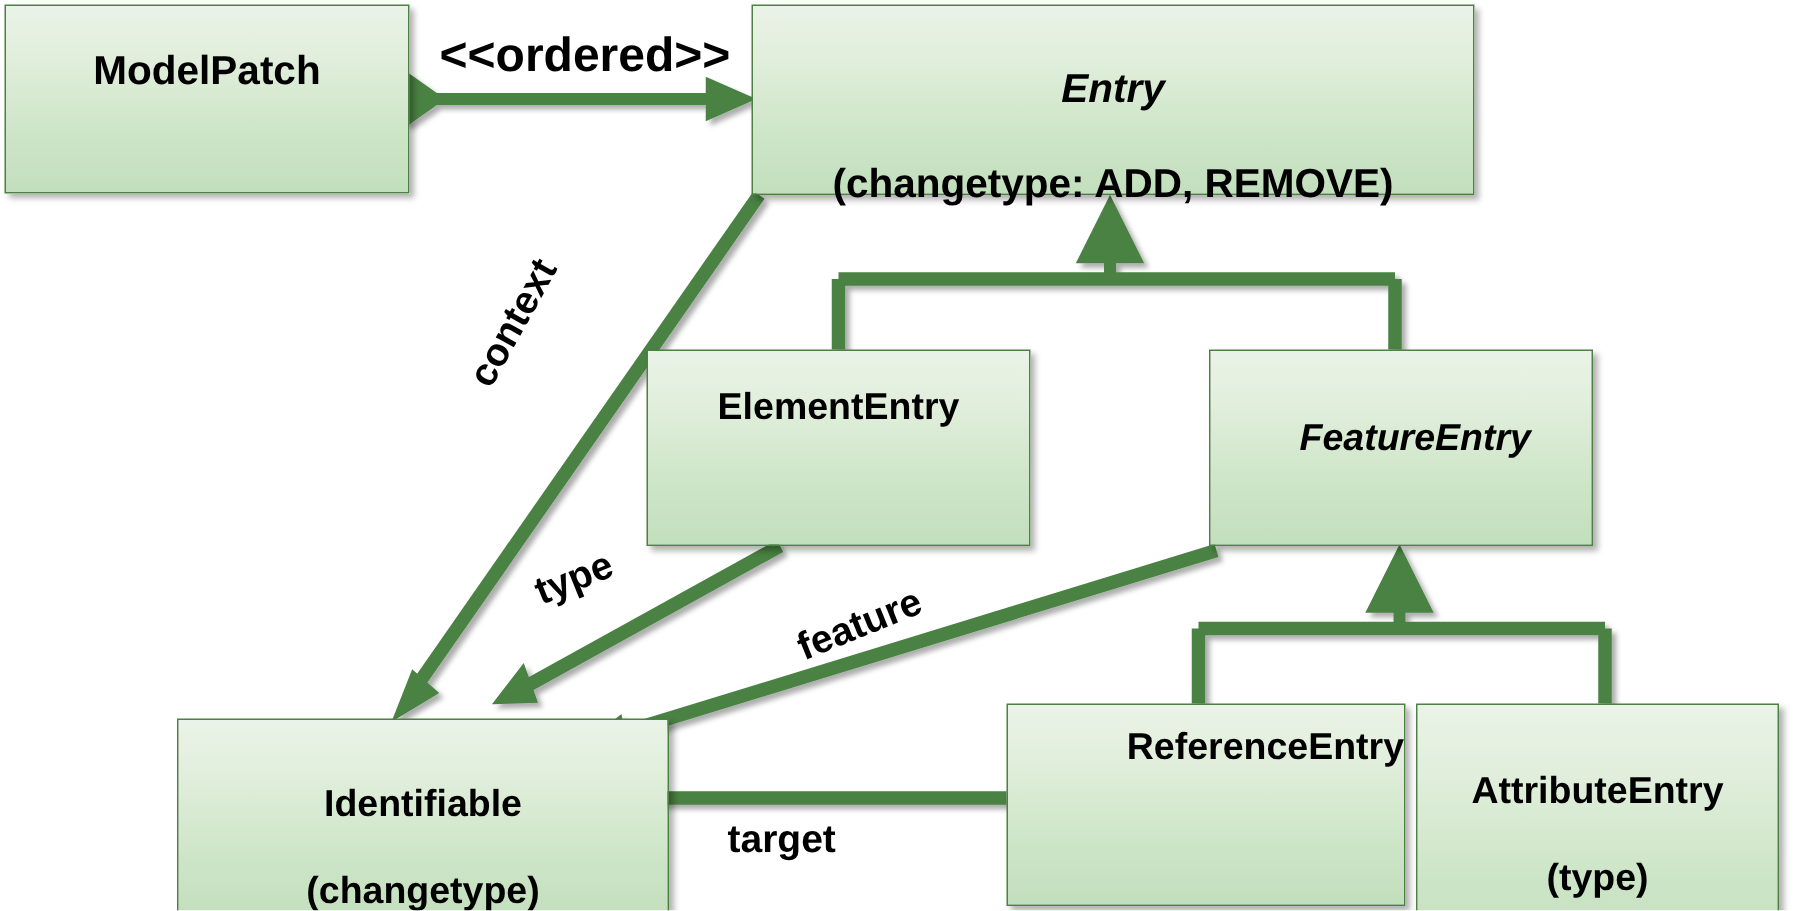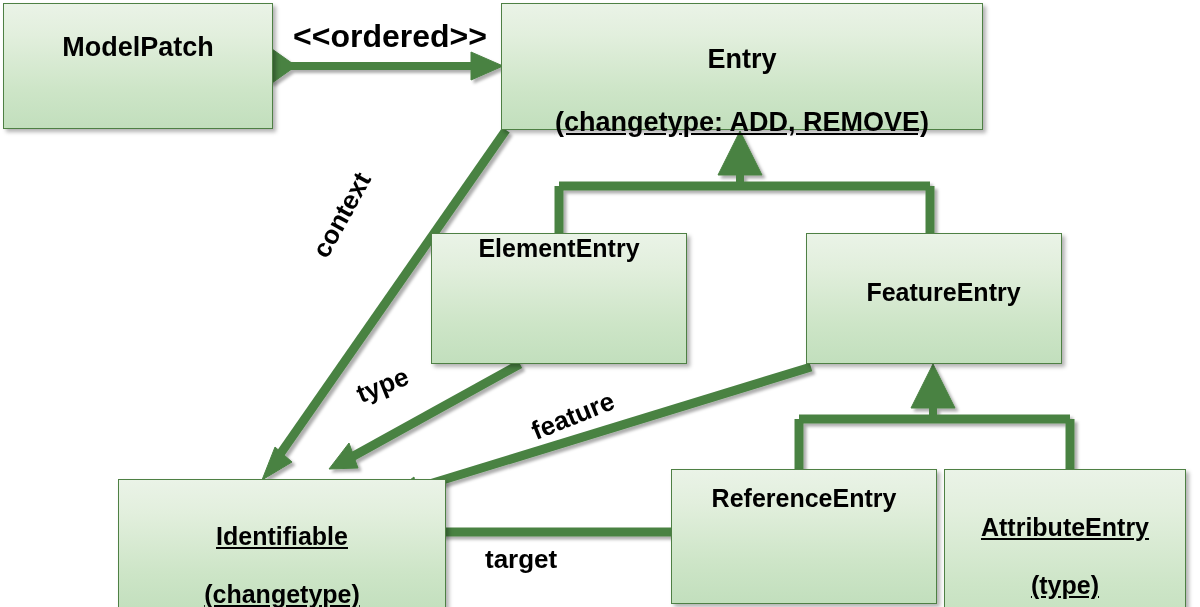--- a/index.html
+++ b/index.html
@@ -31,38 +31,38 @@
     box-shadow: 3px 3px 4px rgba(0,0,0,0.30);
     z-index: 5;
   }
   .uml-class .class-name {
     text-align: center;
     font-weight: bold;
     color: #000000;
     line-height: 1.16;
     white-space: pre-line;
   }
-  .name-italic { display: block; }
-  .name-plain  { font-style: normal; display: block; text-decoration: underline; }
+  .name-italic { font-style: italic; display: block; }
+  .name-plain  { font-style: normal; display: block; }
 
   
   #box-modelpatch    { left: 3px;   top: 3px;   width: 270px; height: 126px; }
   #box-entry         { left: 501px; top: 3px;   width: 482px; height: 127px; }
   #box-elemententry  { left: 431px; top: 233px; width: 256px; height: 131px; }
   #box-featureentry  { left: 806px; top: 233px; width: 256px; height: 131px; }
   #box-identifiable  { left: 118px; top: 469px; width: 328px; height: 135px; margin-top: 10px; }
   #box-referenceentry{ left: 671px; top: 469px; width: 266px; height: 135px; }
   #box-attributeentry{ left: 944px; top: 469px; width: 242px; height: 166px; }
 
   #box-modelpatch    .class-name { font-size: 27px; padding-top: 28px; }
   #box-entry         .class-name { font-size: 27px; padding-top: 9px; }
-  #box-elemententry  .class-name { font-size: 25px; padding-top: 0; }
+  #box-elemententry  .class-name { font-size: 25px; padding-top: 23px; }
   #box-featureentry  .class-name { font-size: 25px; padding-top: 15px; padding-left: 19px; }
   #box-identifiable  .class-name { font-size: 25px; padding-top: 13px; }
-  #box-referenceentry .class-name { font-size: 25px; padding-top: 14px; }
+  #box-referenceentry .class-name { font-size: 25px; padding-top: 14px; text-align: right; }
   #box-attributeentry .class-name { font-size: 25px; padding-top: 14px; }
 
   .edge-label {
     position: absolute;
     font-weight: bold;
     color: #000000;
     white-space: nowrap;
     z-index: 7;
   }
   #label-ordered { left: 293px; top: 18px;  font-size: 32px; }

